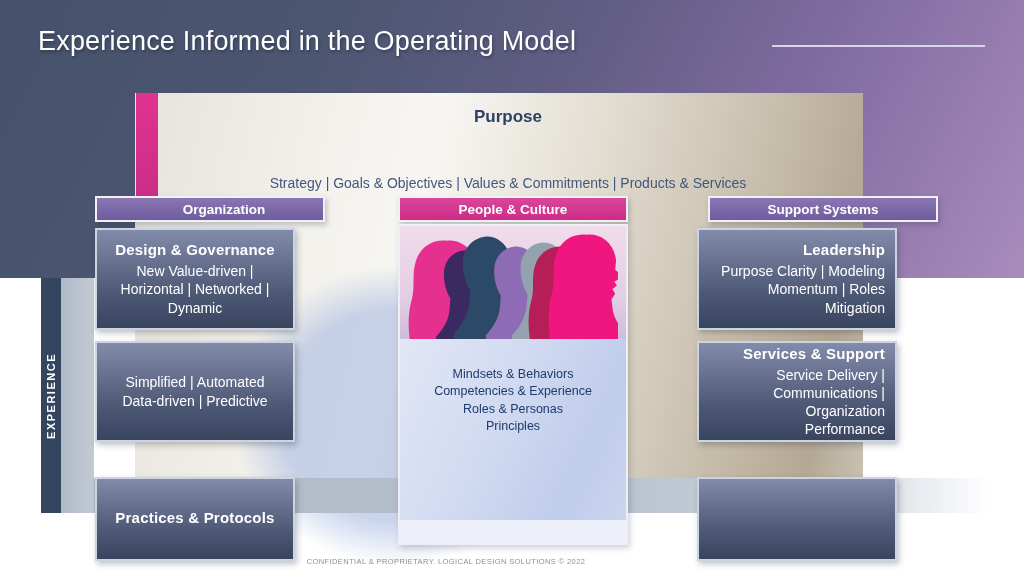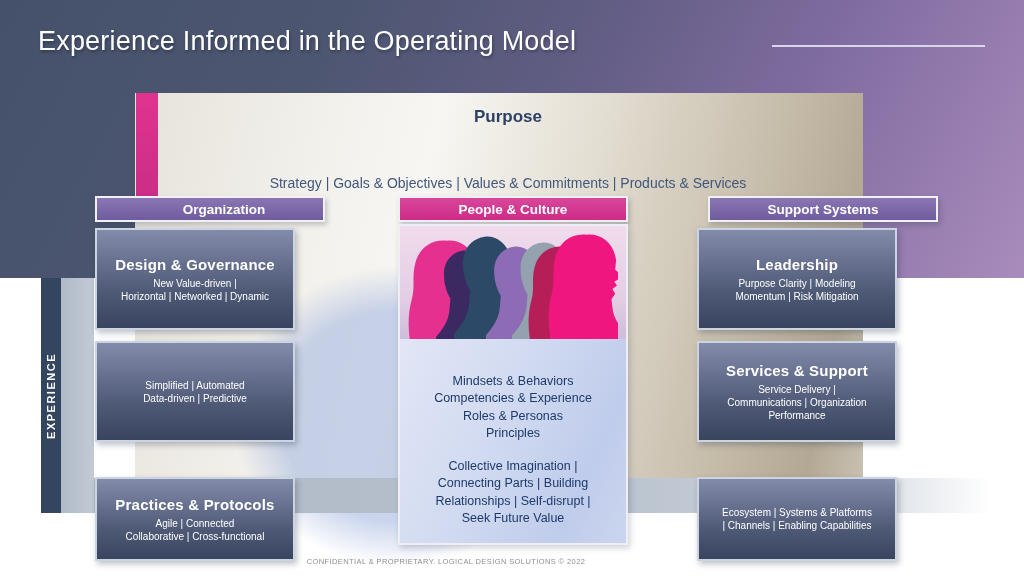--- a/index.html
+++ b/index.html
@@ -70,37 +70,37 @@
   .hdr-sup{left:697px;margin-left:11px;}
   
   .dark-box{
     position:absolute;width:200px;box-sizing:border-box;z-index:6;
     border:2px solid #ccd3e1;
     background:linear-gradient(180deg,#828ba9 0%,#6a7492 30%,#4d5875 65%,#39455f 100%);
     color:#ffffff;text-align:center;
     display:flex;flex-direction:column;justify-content:center;
     padding:6px 10px;box-shadow:2px 3px 6px rgba(40,50,70,0.3);
   }
-  .col-org{left:95px;} .col-sup{left:697px;}
+  .col-org{left:95px;} .col-sup{left:697px;text-align:right;}
   .row1{top:228px;height:102px;} .row2{top:341px;height:101px;} .row3{top:477px;height:84px;}
   .box-title{font-size:15px;font-weight:bold;margin-bottom:4px;letter-spacing:0.2px;}
-  .box-body{font-size:10px;line-height:1.3;white-space:pre-line;}
+  .box-body{font-size:14px;line-height:1.3;white-space:pre-line;}
   
   .mid-panel{
     position:absolute;left:398px;top:224px;width:230px;height:321px;box-sizing:border-box;
     border:2px solid #efedf6;z-index:6;box-shadow:2px 3px 6px rgba(40,50,70,0.22);
     display:flex;flex-direction:column;background:#e8ebf8;
   }
   .sil-area{
     height:113px;flex:0 0 113px;position:relative;overflow:hidden;
     background:linear-gradient(180deg,#f1dcec 0%,#e2cde4 65%,#cebcda 100%);
   }
   .sil-area svg{position:absolute;left:8px;bottom:0;}
   .mid-text{
-    flex:0 0 181px;box-sizing:border-box;padding-top:34px;text-align:center;
+    flex:0 0 181px;box-sizing:border-box;padding-top:27px;text-align:center;
     background:linear-gradient(115deg,#e2e6f6 0%,#d2dbf1 40%,#bfcceb 78%,#cbd5ee 100%);
     color:#1d3a6b;font-size:12.5px;line-height:1.38;
   }
   .mid-group{white-space:pre-line;margin:0 4px 16px 4px;}
   .mid-bottom{flex:1 1 auto;background:#edf0f9;}
   
   .footer{
     position:absolute;left:0;top:557px;width:892px;text-align:center;
     font-size:7.5px;color:#8f8f8f;letter-spacing:0.4px;z-index:5;
   }
@@ -135,22 +135,20 @@
   <div class="box-title">Design &amp; Governance</div>
   <div class="box-body">New Value-driven |
 Horizontal | Networked | Dynamic</div>
 </div>
 <div class="dark-box col-org row2">
   <div class="box-body">Simplified | Automated
 Data-driven | Predictive</div>
 </div>
 <div class="dark-box col-org row3">
   <div class="box-title">Practices &amp; Protocols</div>
-  <div class="box-body">Agile | Connected
-Collaborative | Cross-functional</div>
 </div>
 
 <div class="mid-panel">
   <div class="sil-area">
     <svg width="210" height="110" viewBox="0 0 210 110">
       <defs>
         <path id="bust" d="M34,2 C19,4 9,17 10,33 C10,45 14,55 18,62 L17,75 C16,89 9,100 0,110 L0,120 L74,120 L74,108 C66,100 61,91 60,81 L59,72 L63,66 L60,61 L65,57 L62,53 L72,47 L63,40 L64,30 C62,12 48,0 34,2 Z"></path>
         <path id="hairbust" d="M42,2 C26,0 12,10 8,26 C4,40 8,52 4,66 C0,80 0,96 2,110 L2,120 L84,120 L84,108 C76,100 71,91 70,81 L69,72 L73,66 L70,61 L75,57 L72,53 L82,47 L73,40 L74,30 C72,10 56,0 42,2 Z"></path>
       </defs>
       <use href="#hairbust" fill="#e6308f" transform="translate(0,10) scale(0.92)"></use>
@@ -160,37 +158,31 @@
       <use href="#bust" fill="#94a1af" transform="translate(104,12) scale(0.86)"></use>
       <use href="#hairbust" fill="#b51e56" transform="translate(120,16) scale(0.84)"></use>
       <use href="#hairbust" fill="#ef1680" transform="translate(140,4) scale(0.92)"></use>
     </svg>
   </div>
   <div class="mid-text">
     <div class="mid-group">Mindsets &amp; Behaviors
 Competencies &amp; Experience
 Roles &amp; Personas
 Principles</div>
-    <div class="mid-group">Collective Imagination |
-Connecting Parts | Building
-Relationships | Self-disrupt |
-Seek Future Value</div>
   </div>
   <div class="mid-bottom"></div>
 </div>
 
 <div class="dark-box col-sup row1">
   <div class="box-title">Leadership</div>
   <div class="box-body">Purpose Clarity | Modeling
-Momentum | Risk Mitigation</div>
+Momentum | Roles Mitigation</div>
 </div>
 <div class="dark-box col-sup row2">
   <div class="box-title">Services &amp; Support</div>
   <div class="box-body">Service Delivery |
 Communications | Organization
 Performance</div>
 </div>
 <div class="dark-box col-sup row3">
-  <div class="box-body">Ecosystem | Systems &amp; Platforms
-| Channels | Enabling Capabilities</div>
 </div>
 
 <div class="footer">CONFIDENTIAL &amp; PROPRIETARY. LOGICAL DESIGN SOLUTIONS © 2022</div>
 
 </body></html>

